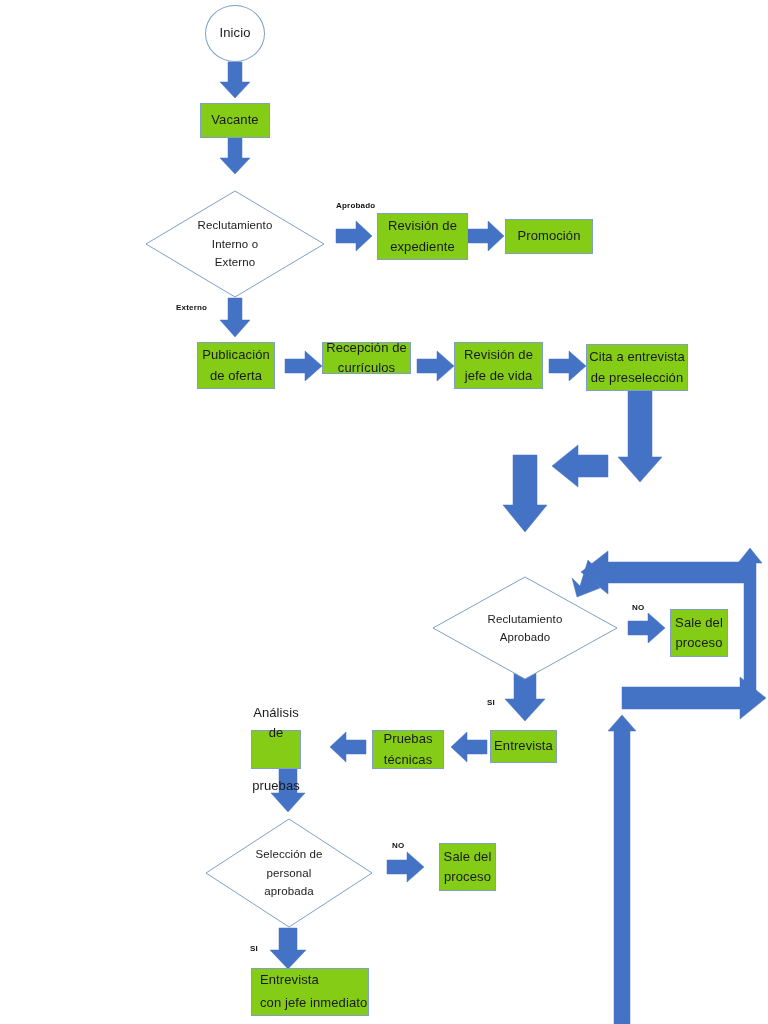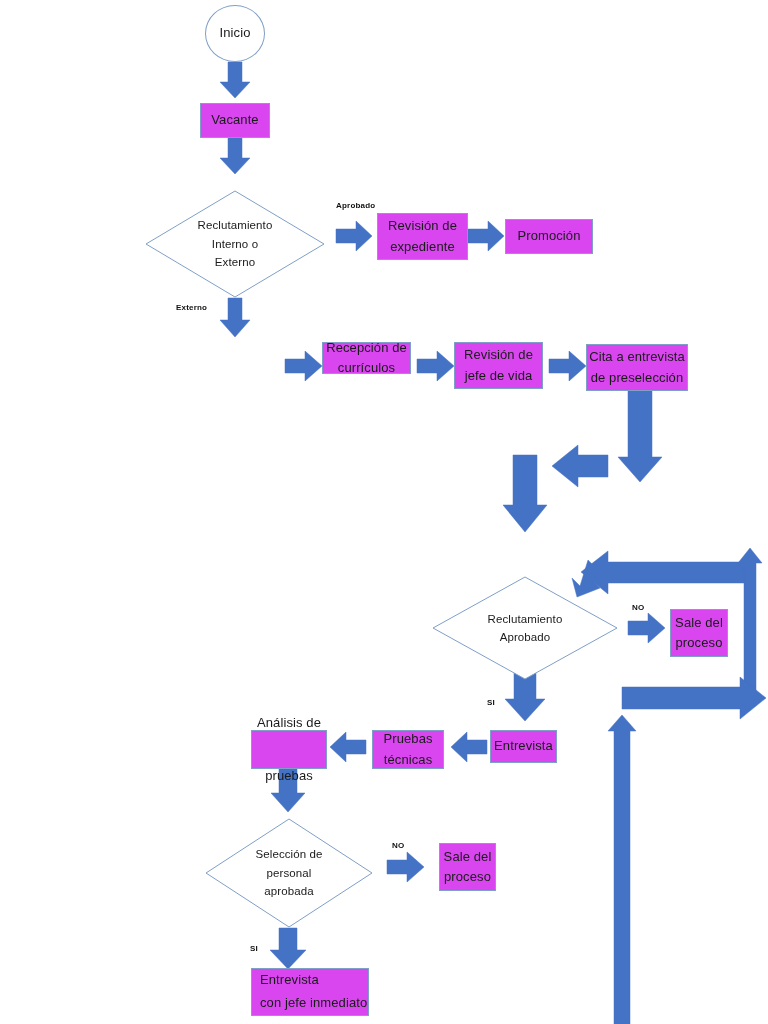--- a/index.html
+++ b/index.html
@@ -28,21 +28,21 @@
     justify-content: center;
     text-align: center;
     color: #1a1a1a;
     font-size: 13px;
     line-height: 1.55;
     letter-spacing: .1px;
   }
 
   .box {
     border: 1px solid #7f9fc8;
-    background: #d946ef;
+    background: #84cc16;
   }
 
   .terminator {
     border: 1px solid #7f9fc8;
     background: #ffffff;
     border-radius: 50%;
   }
 
   .diamond-wrap {
     position: absolute;
@@ -171,20 +171,24 @@
 
   <div class="node box" style="left:377px; top:213px; width:91px; height:47px;">
     <span>Revisión de</span>
     <span>expediente</span>
   </div>
 
   <div class="node box" style="left:505px; top:219px; width:88px; height:35px;">
     <span>Promoción</span>
   </div>
 
+  <div class="node box" style="left:197px; top:342px; width:78px; height:47px;">
+    <span>Publicación</span>
+    <span>de oferta</span>
+  </div>
 
   <div class="node box" style="left:322px; top:342px; width:89px; height:32px;">
     <span>Recepción de</span>
     <span>currículos</span>
   </div>
 
   <div class="node box" style="left:454px; top:342px; width:89px; height:47px;">
     <span>Revisión de</span>
     <span>jefe de vida</span>
   </div>
@@ -211,21 +215,21 @@
 
   <div class="node box" style="left:490px; top:730px; width:67px; height:33px;">
     <span>Entrevista</span>
   </div>
 
   <div class="node box" style="left:372px; top:730px; width:72px; height:39px;">
     <span>Pruebas</span>
     <span>técnicas</span>
   </div>
 
-  <div class="node box" style="left:251px; top:730px; width:76px; height:39px;gap:32px;">
+  <div class="node box" style="left:251px; top:730px; width:50px; height:39px;gap:32px;">
     <span>Análisis de</span>
     <span>pruebas</span>
   </div>
 
   <div class="diamond-wrap" style="left:205px; top:818px; width:168px; height:110px;">
     <svg width="168" height="110" viewBox="0 0 168 110" xmlns="http://www.w3.org/2000/svg">
       <polygon points="84,1 167,55 84,109 1,55" fill="#ffffff" stroke="#7f9fc8" stroke-width="1"></polygon>
     </svg>
     <div class="diamond-label">
       <span>Selección de</span>

